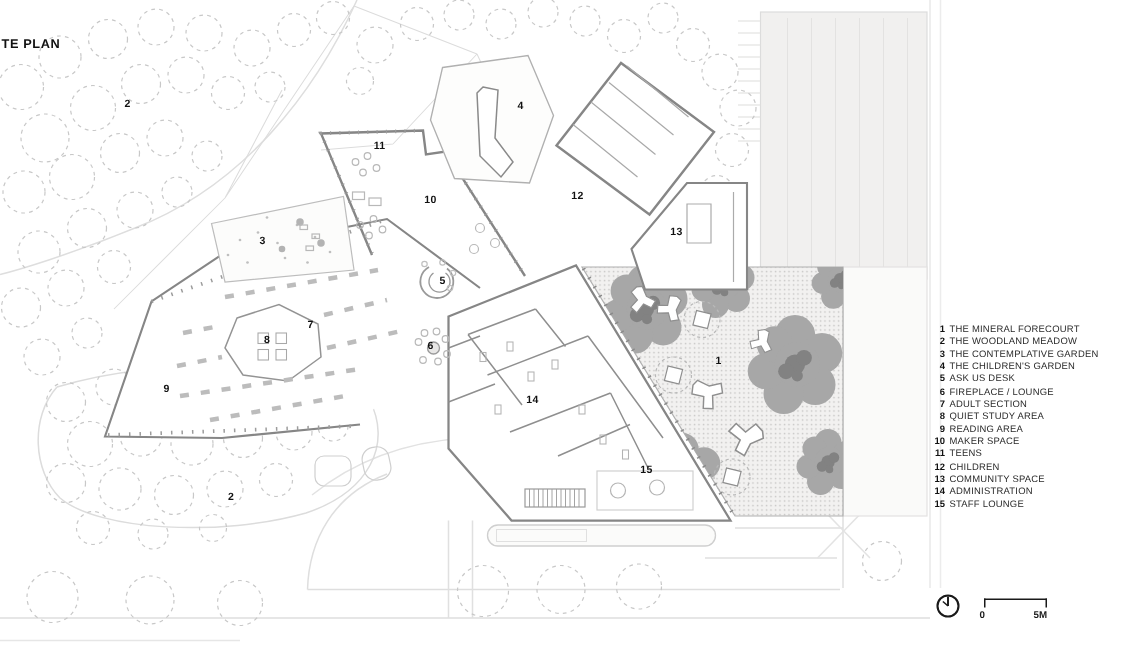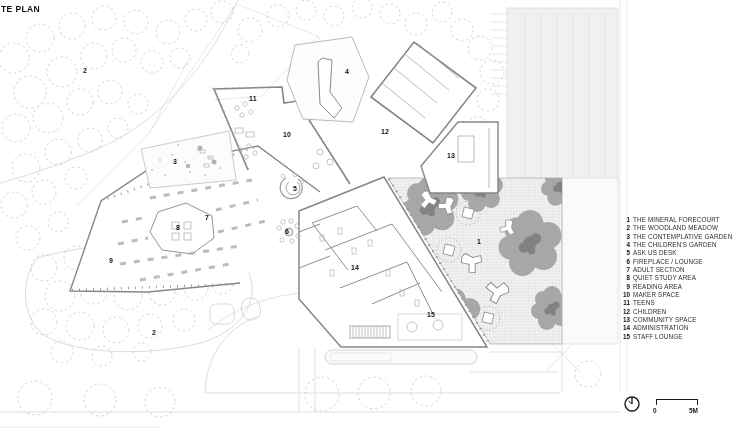--- a/index.html
+++ b/index.html
@@ -1,18 +1,18 @@
 <!DOCTYPE html>
 <html><head>
 <meta charset="utf-8">
 <style>
   html,body{margin:0;padding:0}
   body{width:750px;height:430px;position:relative;background:#ffffff;overflow:hidden;
        font-family:"Liberation Sans",sans-serif;color:#1a1a1a}
-  .title{position:absolute;left:1px;top:4px;font-size:8.5px;font-weight:bold;letter-spacing:.4px;color:#111}
+  .title{position:absolute;left:1px;top:24px;font-size:8.5px;font-weight:bold;letter-spacing:.4px;color:#111}
   svg.plan{position:absolute;left:0;top:0}
   .marker{position:absolute;transform:translate(-50%,-50%);font-size:7px;font-weight:bold;color:#111;
           letter-spacing:.2px;white-space:nowrap}
   .legend{position:absolute;left:619px;top:216px;display:flex;flex-direction:column}
   .lrow{display:flex;align-items:center;height:8.35px;font-size:6.3px;line-height:6.3px;color:#2a2a2a}
   .lnum{width:11px;text-align:right;margin-right:3px;font-weight:bold;color:#111}
   .llab{white-space:nowrap;letter-spacing:.15px}
   .scalebar{position:absolute;left:656px;top:399px;width:40px;height:5px;
             border-top:1.3px solid #1a1a1a;border-left:1.3px solid #1a1a1a;border-right:1.3px solid #1a1a1a}
   .s0{position:absolute;left:653px;top:407px;font-size:6.5px;font-weight:bold}

